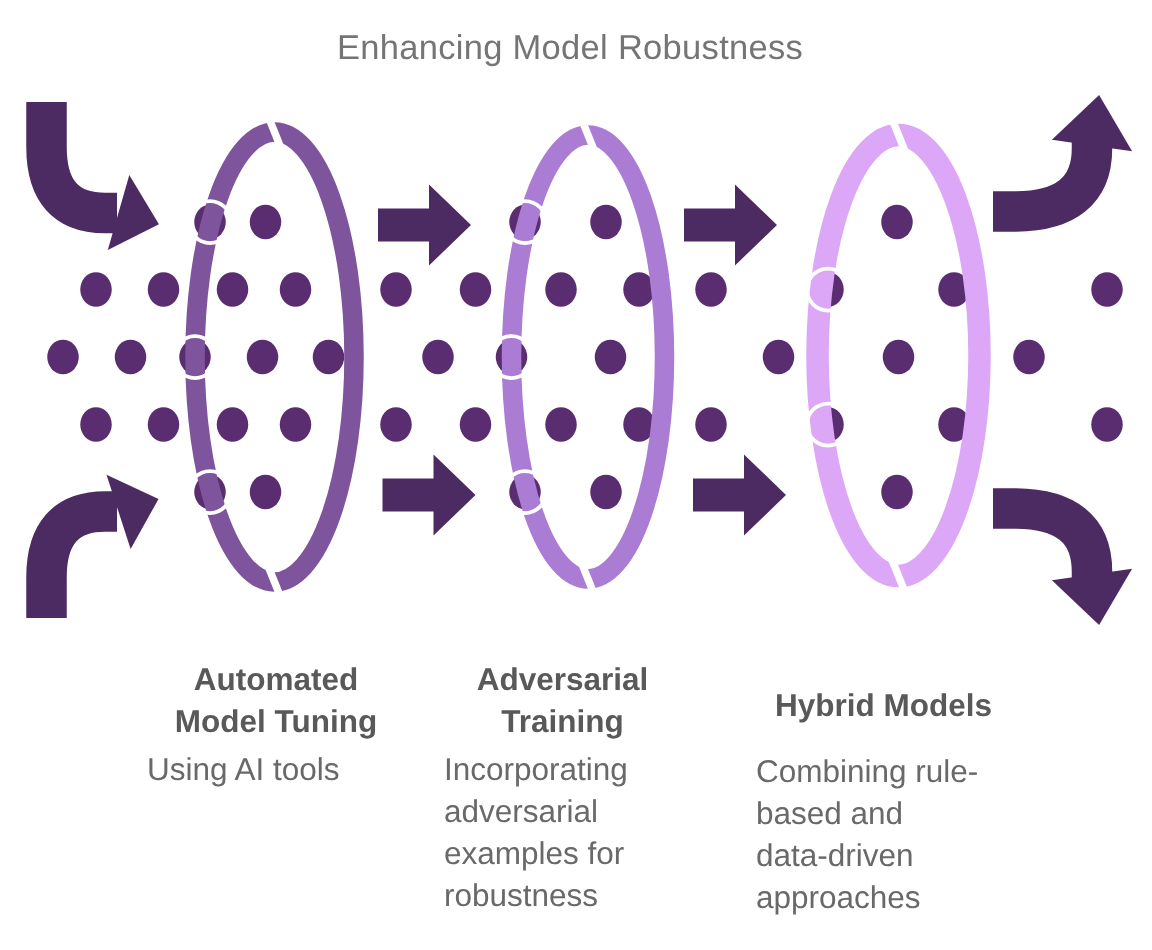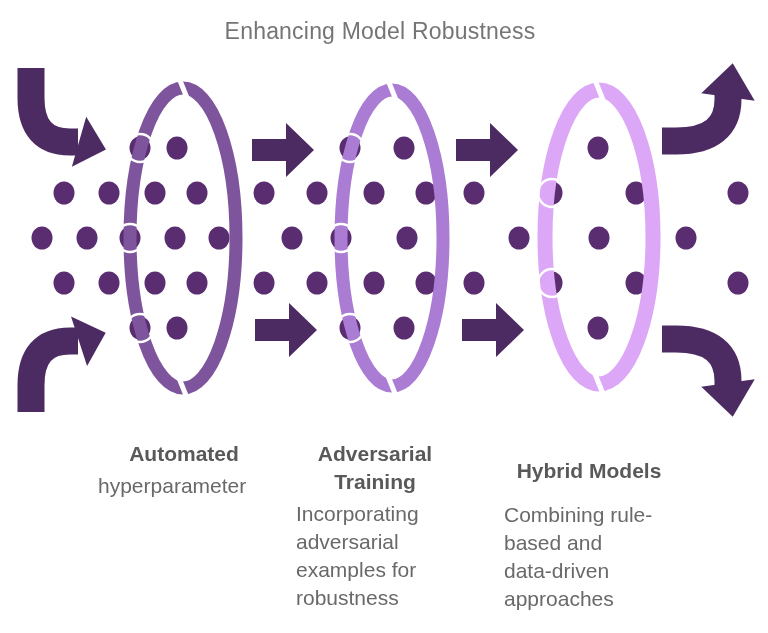--- a/index.html
+++ b/index.html
@@ -103,23 +103,24 @@
       <polygon points="79,315 79,367 107,341" fill="#4c2a62" transform="rotate(-18 80 341)"></polygon>
       <path d="M 662 141 L 676 141 Q 728 141 728 99 L 728 94" fill="none" stroke="#4c2a62" stroke-width="27"></path>
       <polygon points="701,97 755,97 728,63" fill="#4c2a62" transform="rotate(8 728 97)"></polygon>
       <path d="M 662 339 L 676 339 Q 728 339 728 381 L 728 386" fill="none" stroke="#4c2a62" stroke-width="27"></path>
       <polygon points="701,383 755,383 728,417" fill="#4c2a62" transform="rotate(-8 728 383)"></polygon>
     </svg>
 
   <div class="stage stage-1">
     <div class="stage-heading">
       <div class="heading-line">Automated</div>
+      <div class="heading-line">Model Tuning</div>
     </div>
     <div class="stage-body">
-      <div class="body-line">hyperparameter</div>
+      <div class="body-line">Using AI tools</div>
     </div>
   </div>
 
   <div class="stage stage-2">
     <div class="stage-heading">
       <div class="heading-line">Adversarial</div>
       <div class="heading-line">Training</div>
     </div>
     <div class="stage-body">
       <div class="body-line">Incorporating</div>

